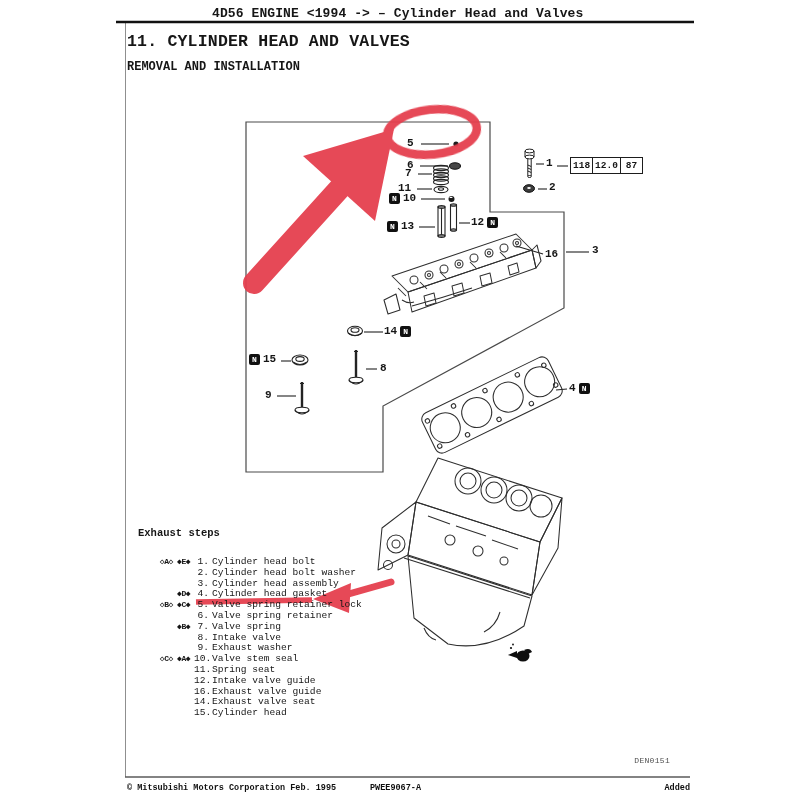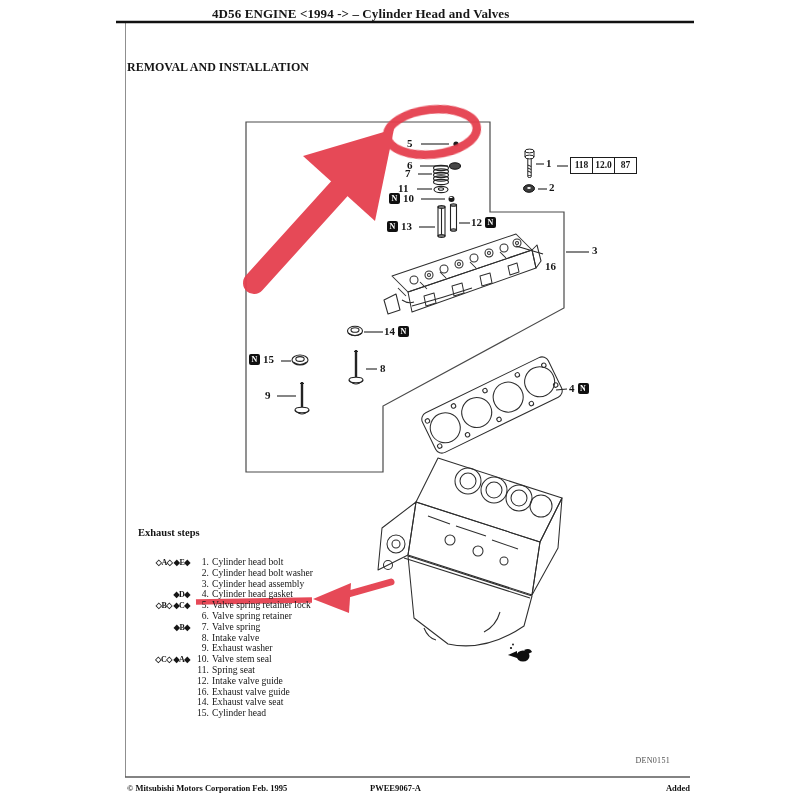--- a/index.html
+++ b/index.html
@@ -1,17 +1,17 @@
 <!DOCTYPE html>
 <html><head>
 <meta charset="utf-8">
 <style>
   html,body{margin:0;padding:0;background:#e8e8e8;}
   .page{position:relative;width:800px;height:800px;background:#ffffff;overflow:hidden;
-        font-family:Liberation Serif, serif;color:#161616;}
+        font-family:Liberation Mono, monospace;color:#161616;}
   .abs{position:absolute;}
   svg{position:absolute;left:0;top:0;}
   
   .hdr-title{left:212px;top:6px;font-size:13px;font-weight:bold;letter-spacing:0.1px;}
   .hdr-code{left:560px;top:3px;width:130px;text-align:right;font-size:17px;font-weight:bold;}
   .sec-title{left:127px;top:32px;font-size:16.5px;font-weight:bold;letter-spacing:0.2px;}
   .sub-title{left:127px;top:60px;font-size:12px;font-weight:bold;}
   
   .co{position:absolute;font-size:11px;font-weight:bold;display:flex;gap:3px;align-items:flex-start;line-height:11px;}
   .nbadge{display:inline-block;width:11px;height:11px;background:#101010;color:#fff;
@@ -215,20 +215,21 @@
       </g>
       <g>
         <line x1="196" y1="602" x2="312" y2="600" stroke="#e5404f" stroke-width="5.5"></line>
         <line x1="338" y1="597" x2="391" y2="582" stroke="#e5404f" stroke-width="7" stroke-linecap="round"></line>
         <polygon points="313,599 351,583 349,613" fill="#e5404f"></polygon>
       </g>
     </g>
   </svg>
 
   <div class="abs hdr-title">4D56 ENGINE &lt;1994 -&gt; – Cylinder Head and Valves</div>
+  <div class="abs sec-title">11. CYLINDER HEAD AND VALVES</div>
   <div class="abs sub-title">REMOVAL AND INSTALLATION</div>
 
   <div class="co" style="left:407px;top:138px;">
       <span>5</span>
     </div>
   <div class="co" style="left:407px;top:160px;">
       <span>6</span>
     </div>
   <div class="co" style="left:405px;top:168px;">
       <span>7</span>
@@ -247,21 +248,21 @@
   <div class="co" style="left:471px;top:217px;">
       <span>12</span>
       <span class="nbadge">N</span>
     </div>
   <div class="co" style="left:546px;top:158px;">
       <span>1</span>
     </div>
   <div class="co" style="left:549px;top:182px;">
       <span>2</span>
     </div>
-  <div class="co" style="left:545px;top:261px;">
+  <div class="co" style="left:545px;top:249px;">
       <span>16</span>
     </div>
   <div class="co" style="left:592px;top:245px;">
       <span>3</span>
     </div>
   <div class="co" style="left:384px;top:326px;">
       <span>14</span>
       <span class="nbadge">N</span>
     </div>
   <div class="co" style="left:249px;top:354px;">

